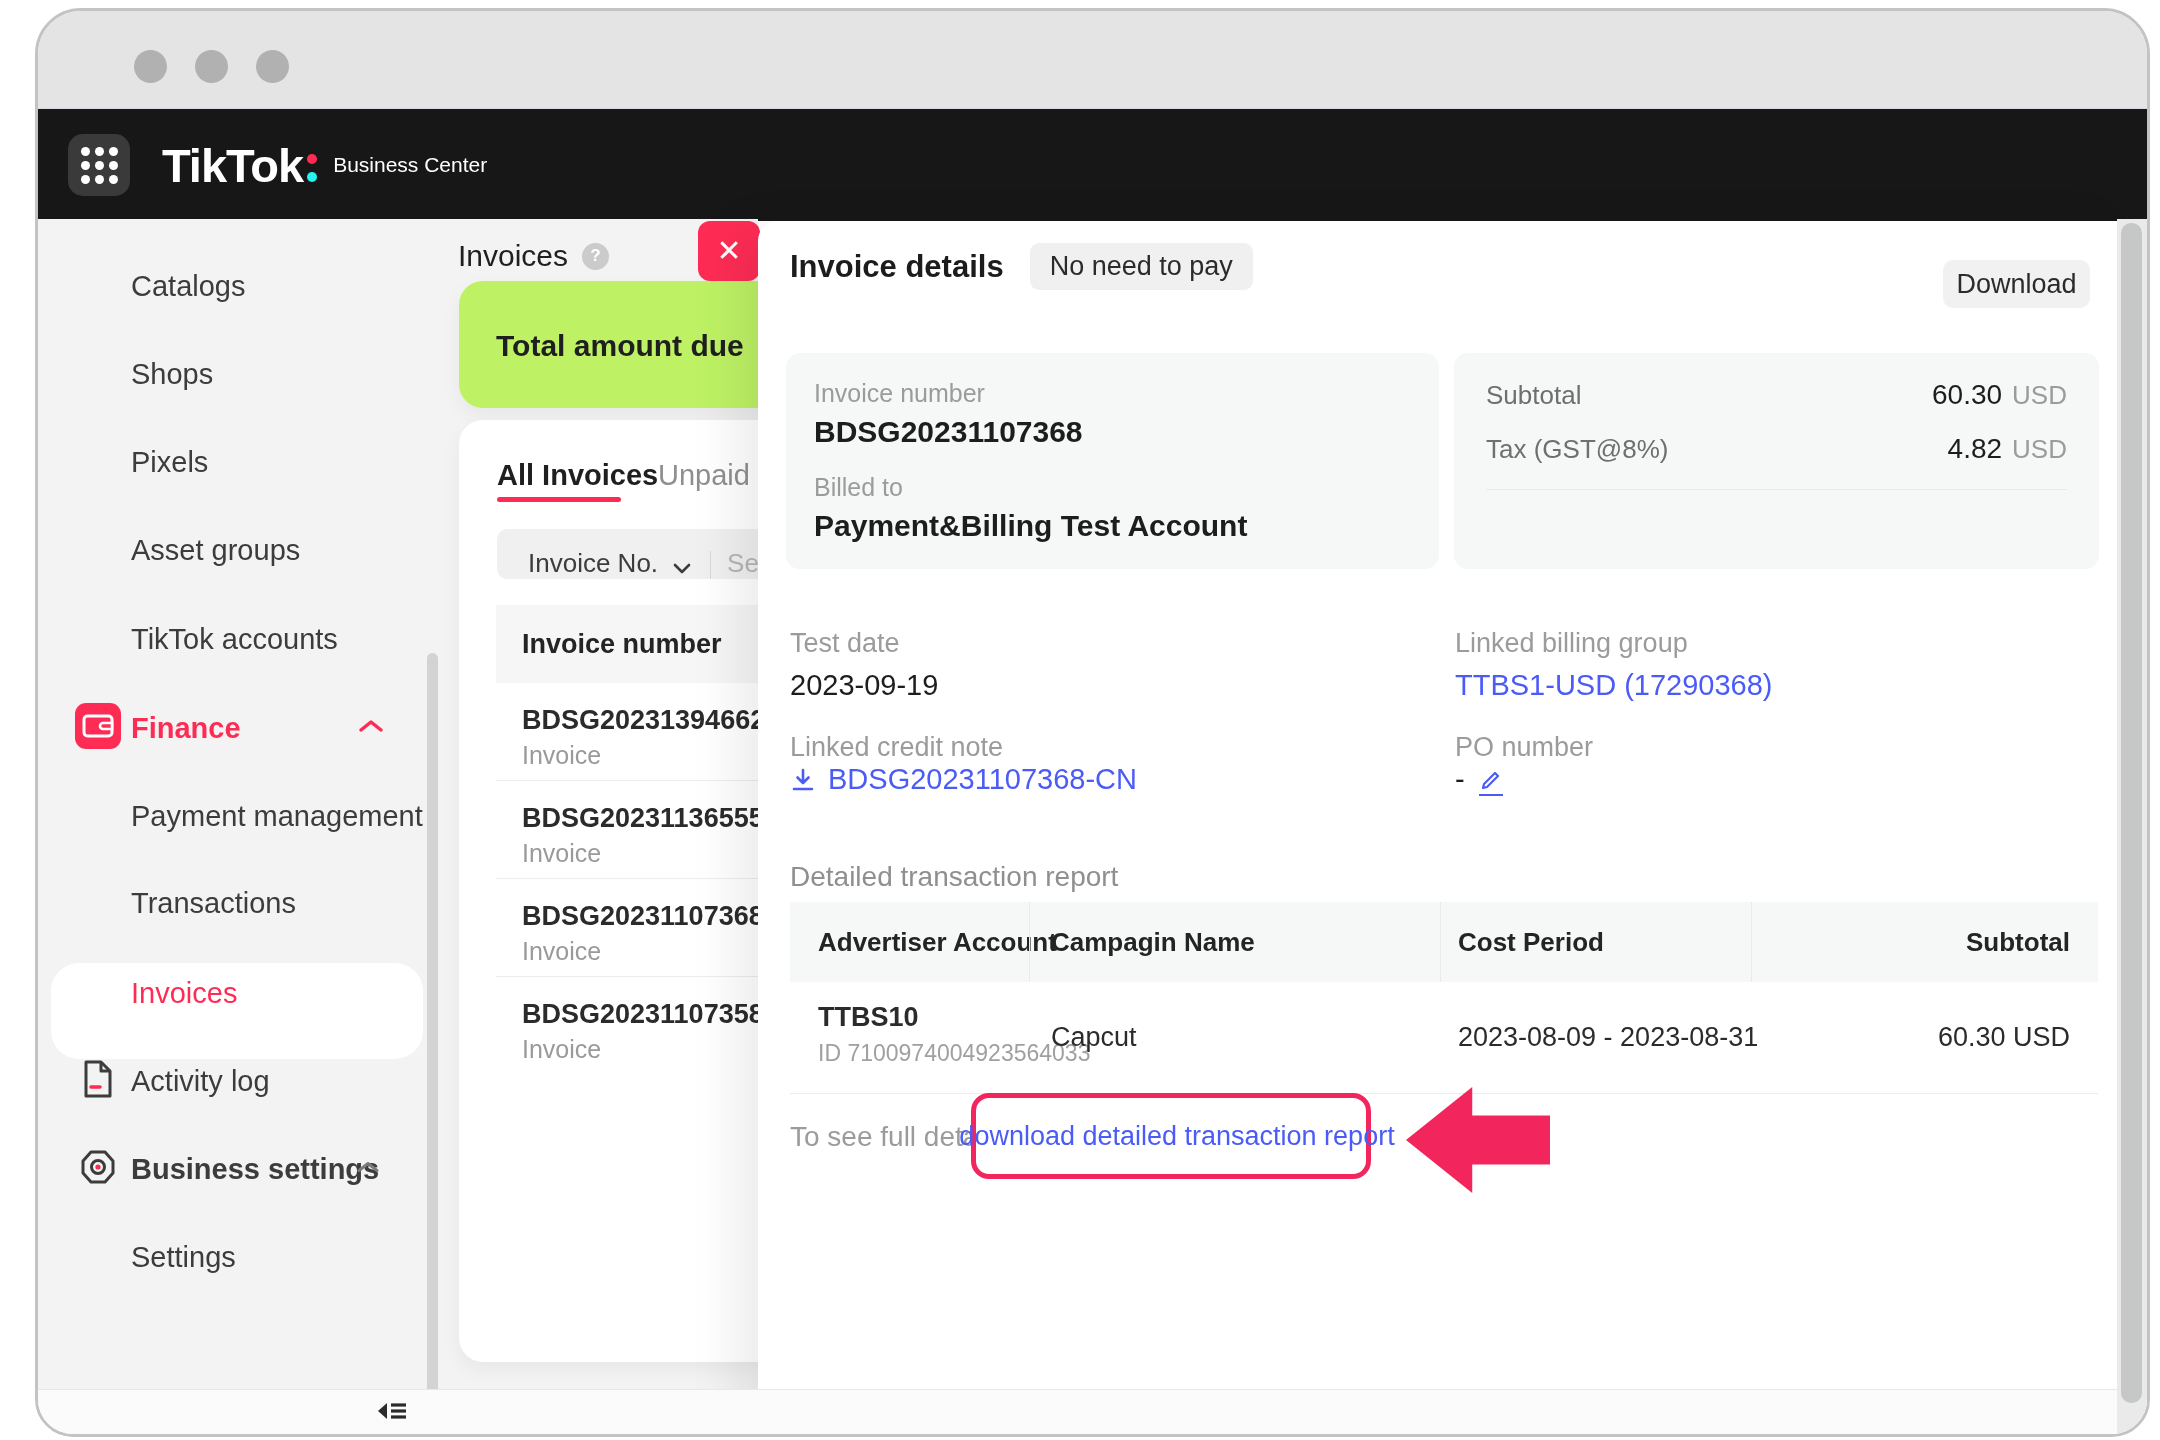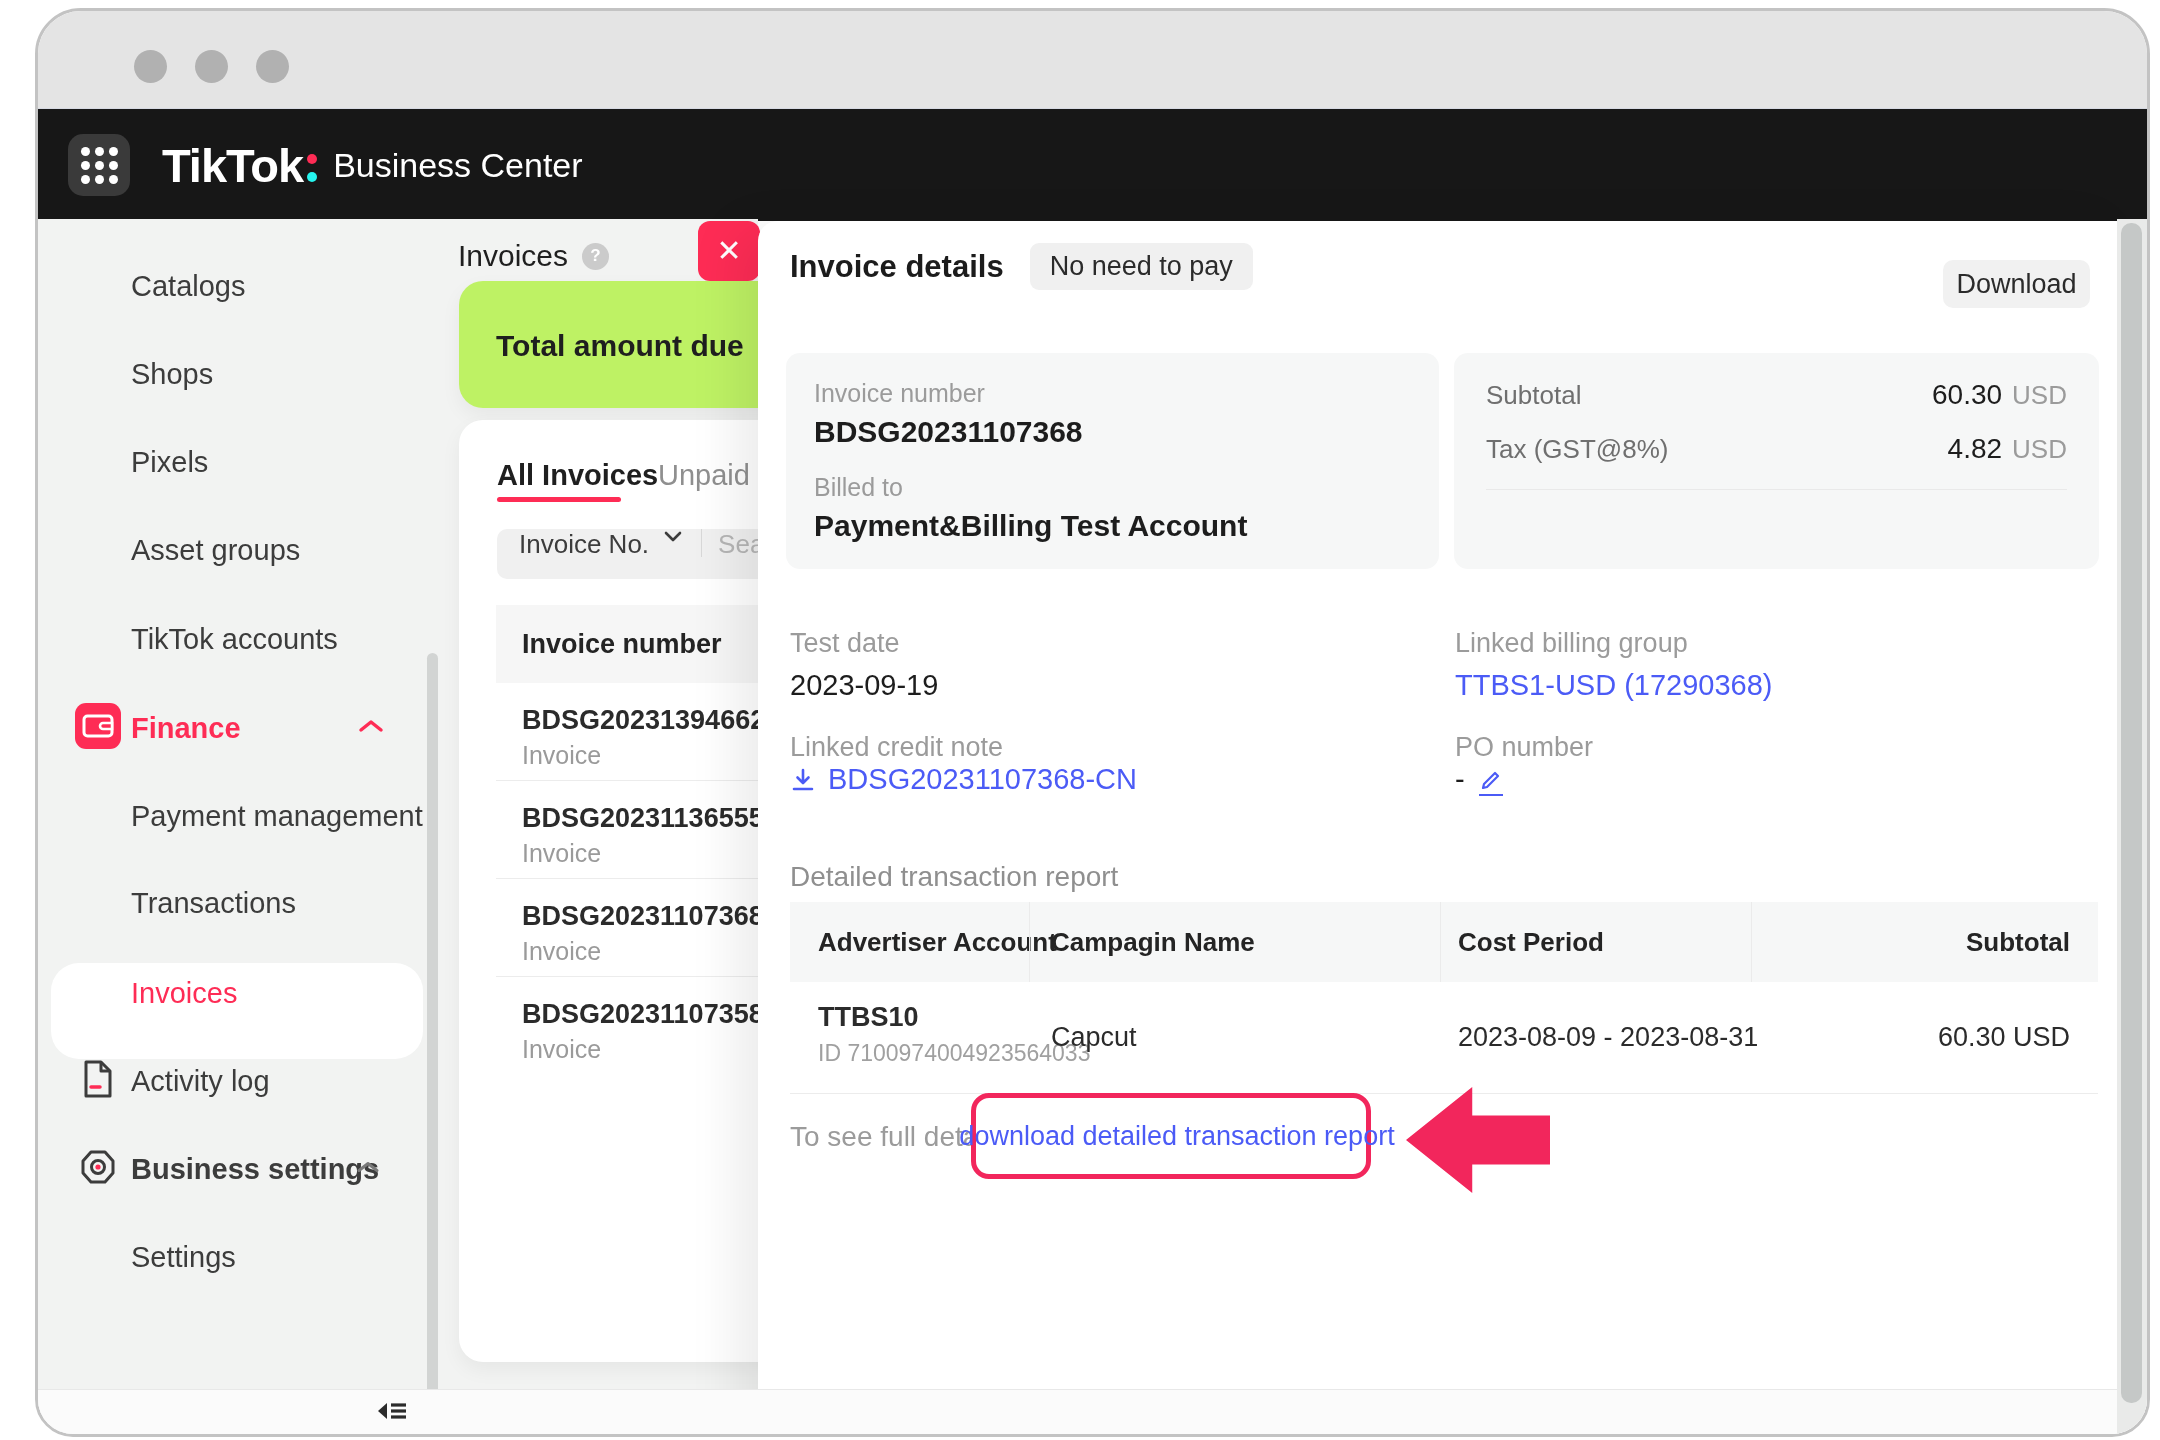--- a/index.html
+++ b/index.html
@@ -13,21 +13,21 @@
 
   
   #appbar{position:absolute;left:0;top:98px;width:100%;height:112px;background:#171717;display:flex;align-items:center;}
   #gridbtn{width:62px;height:62px;margin-left:30px;background:#3a3a3a;border-radius:15px;display:flex;align-items:center;justify-content:center;}
   .grid9{display:grid;grid-template-columns:repeat(3,9px);grid-template-rows:repeat(3,9px);gap:5px;}
   .grid9 i{width:9px;height:9px;border-radius:50%;background:#fff;}
   .logo-primary{color:#fff;font-size:47px;font-weight:bold;letter-spacing:-1px;margin-left:32px;}
   .tk-colon{position:relative;width:12px;height:46px;margin-left:4px;}
   .tk-colon::before{content:"";position:absolute;left:0;top:12px;width:10px;height:10px;border-radius:50%;background:#fe2c55;}
   .tk-colon::after{content:"";position:absolute;left:0;top:30px;width:10px;height:10px;border-radius:50%;background:#25f4ee;}
-  .logo-product{color:#fff;font-size:34px;font-weight:400;margin-left:14px;}
+  .logo-product{color:#fff;font-size:21px;font-weight:400;margin-left:14px;}
 
   
   #contentbg{position:absolute;left:0;top:208px;width:720px;bottom:0;background:#f2f3f2;}
   .sb-item{position:absolute;left:0;width:420px;height:60px;z-index:2;}
   .sb-label{position:absolute;left:93px;top:50%;transform:translateY(-50%);font-size:29px;color:#3c3c3c;white-space:nowrap;}
   .sb-label.pink{color:#fe2c55;font-weight:600;}
   .sb-ico{position:absolute;left:37px;top:50%;transform:translateY(-50%);}
   .chev{position:absolute;top:50%;transform:translateY(-50%);}
   #sb-active-pill{position:absolute;left:13px;top:952px;width:372px;height:96px;background:#ffffff;border-radius:28px;z-index:1;}
   #sb-scroll{position:absolute;left:389px;top:642px;width:11px;height:750px;border-radius:6px;background:#d2d4d3;z-index:3;}
@@ -42,21 +42,21 @@
   #total-due-row{position:absolute;left:37px;top:48px;display:flex;align-items:center;gap:14px;}
   #total-due-label{font-size:30px;font-weight:700;color:#1f1f1f;white-space:nowrap;}
   #total-due-value{font-size:30px;color:#1f1f1f;margin-left:10px;}
   #inv-card-list{position:absolute;left:421px;top:409px;width:332px;height:942px;background:#fff;border-radius:24px;
     box-shadow:0 8px 20px rgba(0,0,0,.05);z-index:2;overflow:hidden;}
   .tab{position:absolute;top:39px;font-size:29px;white-space:nowrap;}
   #tab-all{left:38px;color:#1f1f1f;font-weight:700;}
   #tab-underline{position:absolute;left:38px;top:77px;width:124px;height:5px;border-radius:3px;background:#fe2c55;}
   #tab-unpaid{left:199px;color:#8f8f8f;}
   #inv-search{position:absolute;left:38px;top:109px;width:420px;height:50px;background:#f0f0f0;border-radius:10px;
-    display:flex;align-items:flex-start;overflow:hidden;}
+    display:flex;align-items:flex-end;overflow:hidden;padding-left:9px;}
   #inv-search .dd-label{font-size:26px;color:#3c3c3c;margin-left:22px;white-space:nowrap;}
   #inv-search .dd-chev{margin-left:14px;}
   #inv-search .vline{width:1px;height:28px;background:#d8d8d8;margin:0 16px 0 18px;}
   #inv-search .ph{font-size:26px;color:#b5b5b5;white-space:nowrap;}
   #inv-list-header{position:absolute;left:37px;top:185px;width:500px;height:78px;background:#f6f6f6;display:flex;align-items:center;}
   #inv-list-header span{font-size:27px;font-weight:700;color:#242424;margin-left:26px;}
   .inv-row{position:absolute;left:37px;width:500px;height:97px;border-bottom:1px solid #ececec;}
   .inv-row .num{position:absolute;left:26px;top:22px;font-size:27px;font-weight:600;color:#2b2b2b;white-space:nowrap;}
   .inv-row .typ{position:absolute;left:26px;top:58px;font-size:25px;color:#9a9a9a;}
 

